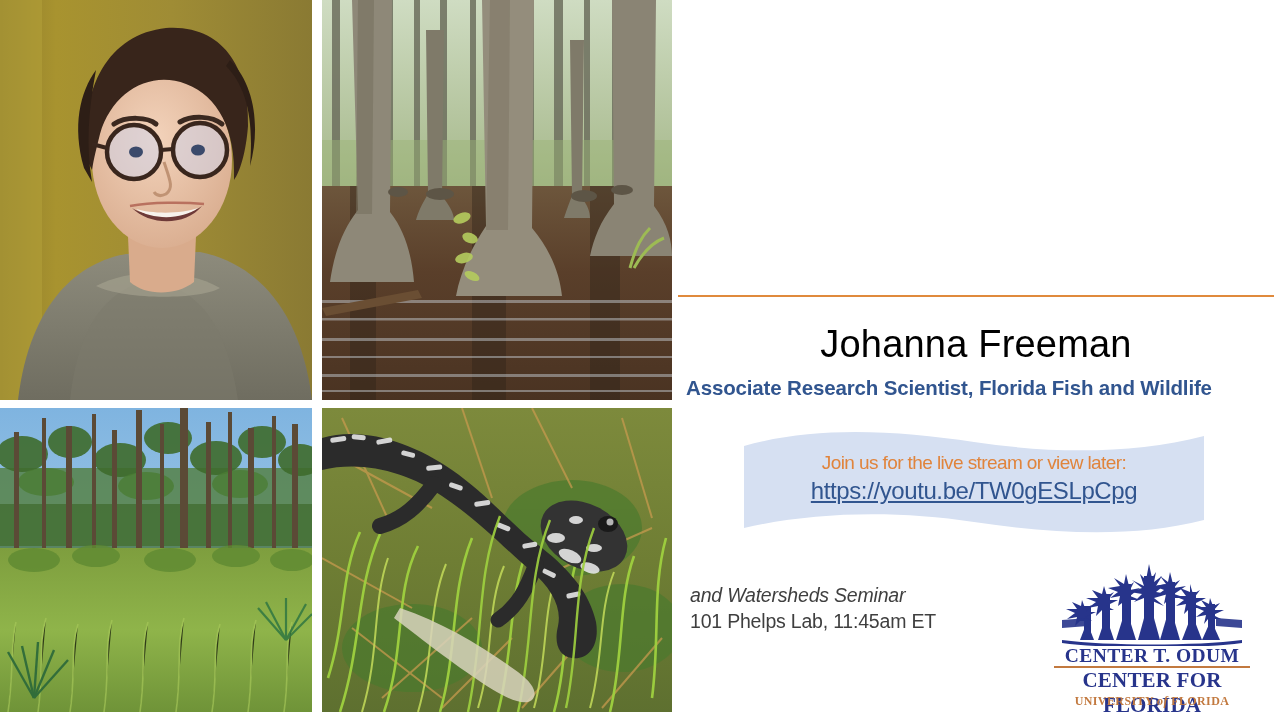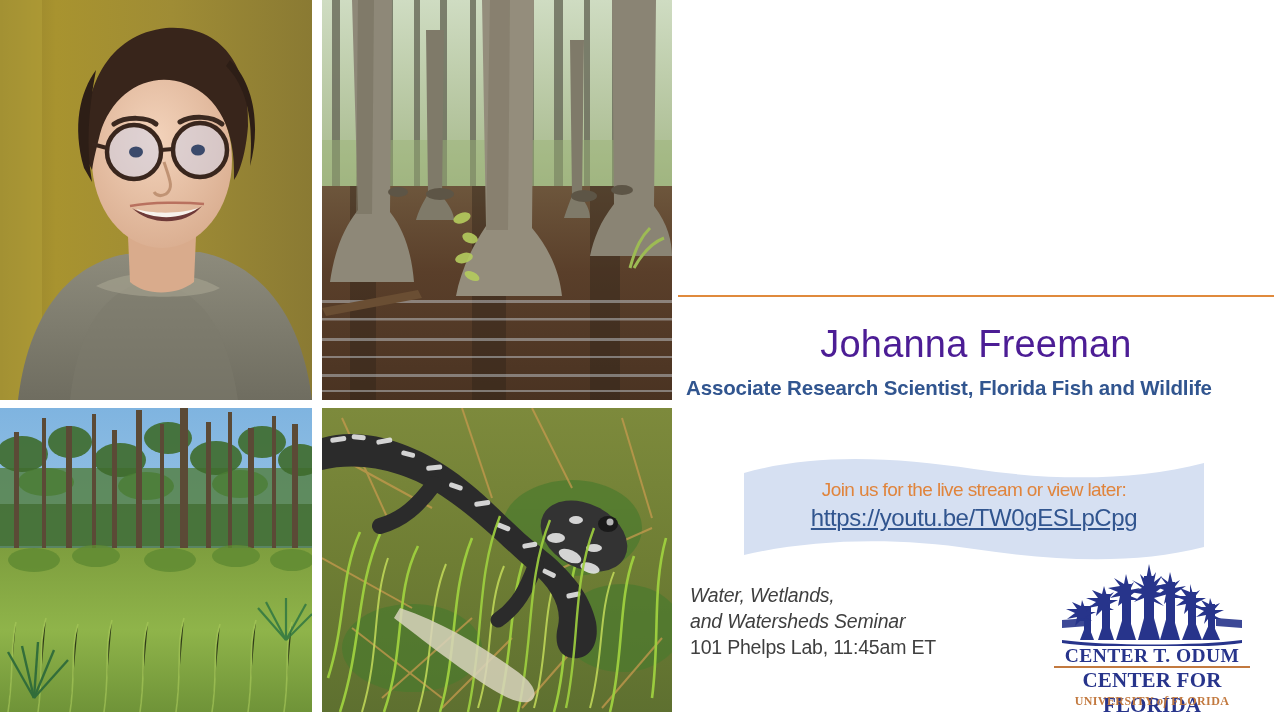--- a/index.html
+++ b/index.html
@@ -36,33 +36,33 @@
 
   .divider {
     position: absolute; left: 6px; top: 295px; width: 596px; height: 2px;
     background: #E08A3C;
   }
 
   .speaker-name {
     position: absolute; left: 0; top: 320px; width: 608px;
     text-align: center;
     font-size: 38px; line-height: 48px;
-    color: #4c1d95; font-weight: 400;
+    color: #000000; font-weight: 400;
     letter-spacing: 0.2px;
   }
   .speaker-affil {
     position: absolute; left: 14px; top: 374px; width: 580px;
     text-align: left;
     font-size: 20.5px; line-height: 27px;
     color: #31558F; font-weight: 700;
     letter-spacing: -0.15px;
   }
 
   
-  .banner-wrap { position: absolute; left: 72px; top: 455px; width: 460px; height: 110px; }
+  .banner-wrap { position: absolute; left: 72px; top: 428px; width: 460px; height: 110px; }
   .banner-wrap svg { position:absolute; left:0; top:0; width:460px; height:110px; }
   .banner-text { position: absolute; left: 0; top: 22px; width: 460px; text-align: center; }
   .banner-line1 {
     font-size: 19px; line-height: 26px; color: #E0843C; font-weight: 400;
     letter-spacing: -0.6px;
   }
   .banner-line2 {
     font-size: 24px; line-height: 30px; color: #31558F; font-weight: 400;
     text-decoration: underline; letter-spacing: -0.4px;
   }
@@ -428,21 +428,20 @@
         <path d="M0 18 C 70 -2 150 2 230 14 C 310 26 390 26 460 8
                  L460 92 C 390 110 310 106 230 94 C 150 82 70 84 0 100 Z" fill="#D6E0F2"></path>
       </svg>
       <div class="banner-text">
         <div class="banner-line1">Join us for the live stream or view later:</div>
         <div class="banner-line2">https://youtu.be/TW0gESLpCpg</div>
       </div>
     </div>
 
     <div class="details">
-      <div class="det-line italic">Water, Wetlands,</div>
       <div class="det-line italic">and Watersheds Seminar</div>
       <div class="det-line">101 Phelps Lab, 11:45am ET</div>
     </div>
 
     <div class="logo">
       <div class="logo-trees">
         <svg viewBox="0 0 188 86" preserveAspectRatio="none" aria-hidden="true">
           <g fill="#27348B">
 
             <path d="M4 80 C 50 86 138 86 184 80 L184 83 C 138 89 50 89 4 83 Z"></path>

